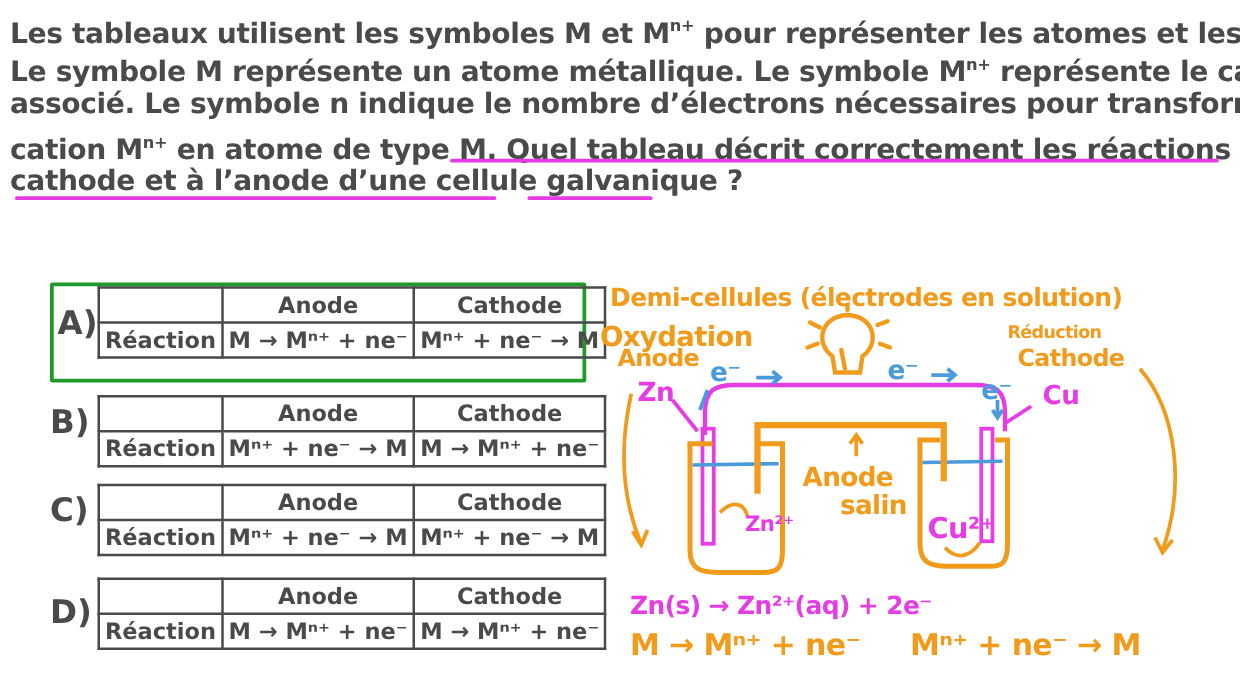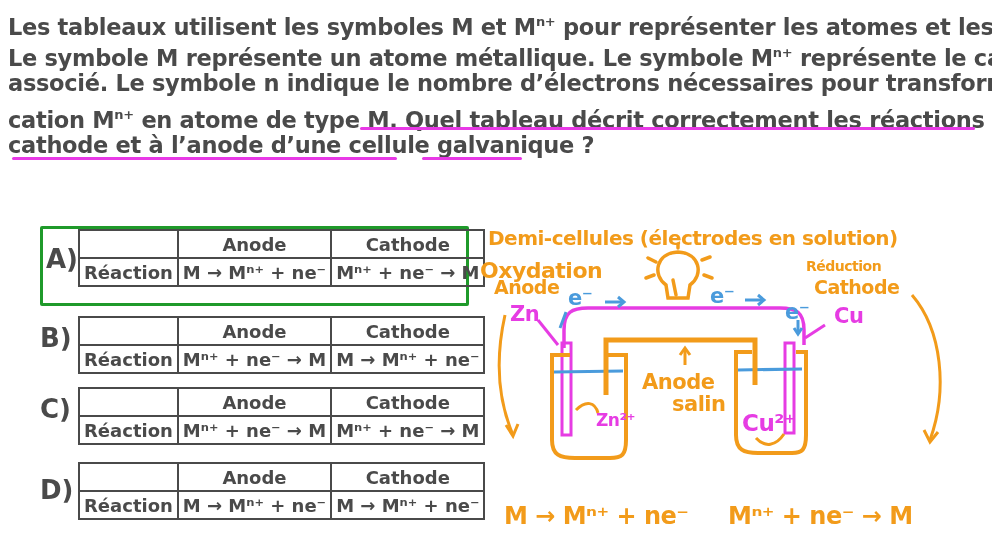--- a/index.html
+++ b/index.html
@@ -165,15 +165,16 @@
   <div class="dlabel magenta" style="left:30px; top:82px;">Zn</div>
   <div class="dlabel magenta" style="left:354px; top:84px;">Cu</div>
   <div class="dlabel blue" style="left:88px; top:66px;">e⁻</div>
   <div class="dlabel blue" style="left:230px; top:64px;">e⁻</div>
   <div class="dlabel blue" style="left:305px; top:80px;">e⁻</div>
   <div class="dlabel orange" style="left:162px; top:150px;">Anode</div>
   <div class="dlabel orange" style="left:158px; top:172px;margin-left:34px;">salin</div>
   <div class="dlabel magenta" style="left:105px; top:190px; font-size:17px;margin-left:11px;">Zn²⁺</div>
   <div class="dlabel magenta" style="left:262px; top:190px; font-size:23px;">Cu²⁺</div>
 
+  <div class="eq magenta" style="left:24px; top:252px;">Zn(s) → Zn²⁺(aq) + 2e⁻</div>
   <div class="eq orange" style="left:24px; top:282px; font-size:24px;">M → Mⁿ⁺ + ne⁻</div>
   <div class="eq orange" style="left:248px; top:282px; font-size:24px;">Mⁿ⁺ + ne⁻ → M</div>
 </div>
 
 </body></html>

